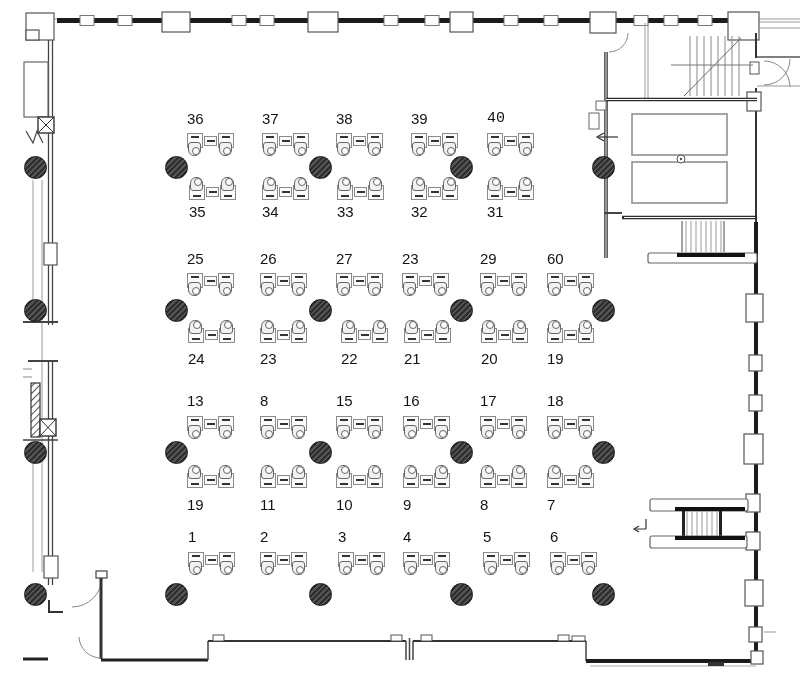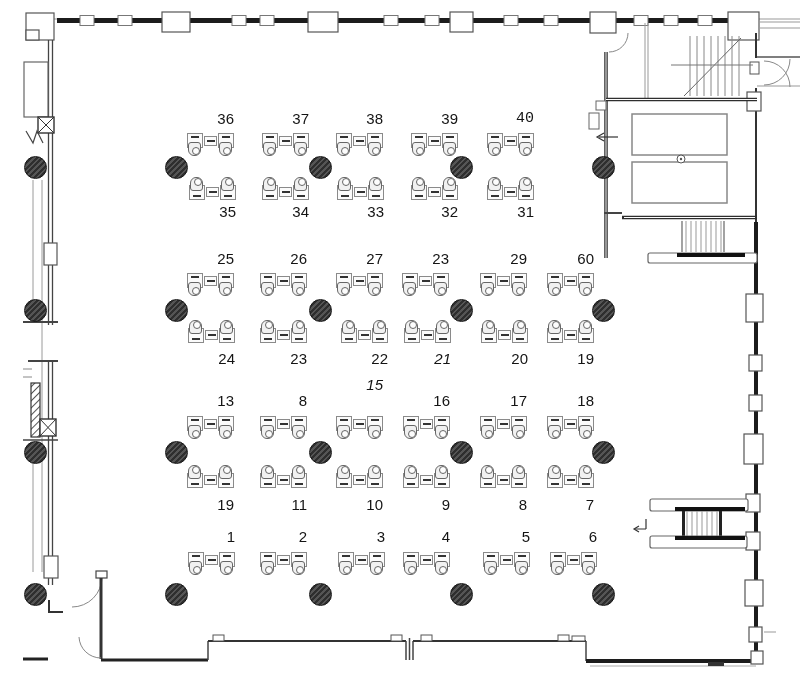--- a/index.html
+++ b/index.html
@@ -29,21 +29,21 @@
   .du-mid{left:17px;top:3px;width:13px;height:10px;}
   .du-right{left:31px;top:0;width:16px;height:15px;}
   .du-dash{position:absolute;left:50%;transform:translateX(-50%);top:2px;width:8px;height:2px;background:#333;}
   .du-mid .du-dash{top:3px;}
   .du-chair{position:absolute;top:9px;width:13px;height:14px;border:1px solid #666;
     border-radius:3px 3px 6px 6px;background:#f1f1f1;box-sizing:border-box;}
   .du-cl{left:1px;} .du-cr{left:32px;}
   .du-seat{position:absolute;left:2.5px;top:3.5px;width:6px;height:6px;border:1px solid #666;border-radius:50%;background:#fdfdfd;}
 
   .desk-label{
-    position:absolute;width:47px;text-align:right;
+    position:absolute;width:47px;text-align:left;
     font-size:15px;line-height:18px;color:var(--label);
   }
 </style>
 </head>
 <body>
 
 <div class="stage">
 
   <svg class="layer" viewBox="0 0 800 685">
     <defs>
@@ -591,21 +591,21 @@
         <div class="du-cell du-right">
           <span class="du-dash"></span>
         </div>
         <div class="du-chair du-cl">
           <span class="du-seat"></span>
         </div>
         <div class="du-chair du-cr">
           <span class="du-seat"></span>
         </div>
       </div>
-      <div class="desk-label" style="left: 404px; top: 350px; font-style: italic;">21</div>
+      <div class="desk-label" style="left: 404px; top: 350px;">21</div>
       <div class="desk-unit facing-up" style="left: 481px; top: 319px;">
         <div class="du-cell du-left">
           <span class="du-dash"></span>
         </div>
         <div class="du-cell du-mid">
           <span class="du-dash"></span>
         </div>
         <div class="du-cell du-right">
           <span class="du-dash"></span>
         </div>
@@ -681,21 +681,21 @@
         <div class="du-cell du-right">
           <span class="du-dash"></span>
         </div>
         <div class="du-chair du-cl">
           <span class="du-seat"></span>
         </div>
         <div class="du-chair du-cr">
           <span class="du-seat"></span>
         </div>
       </div>
-      <div class="desk-label" style="left: 336px; top: 376px; font-style: italic;">15</div>
+      <div class="desk-label" style="left: 336px; top: 392px;">15</div>
       <div class="desk-unit facing-down" style="left: 403px; top: 416px;">
         <div class="du-cell du-left">
           <span class="du-dash"></span>
         </div>
         <div class="du-cell du-mid">
           <span class="du-dash"></span>
         </div>
         <div class="du-cell du-right">
           <span class="du-dash"></span>
         </div>

